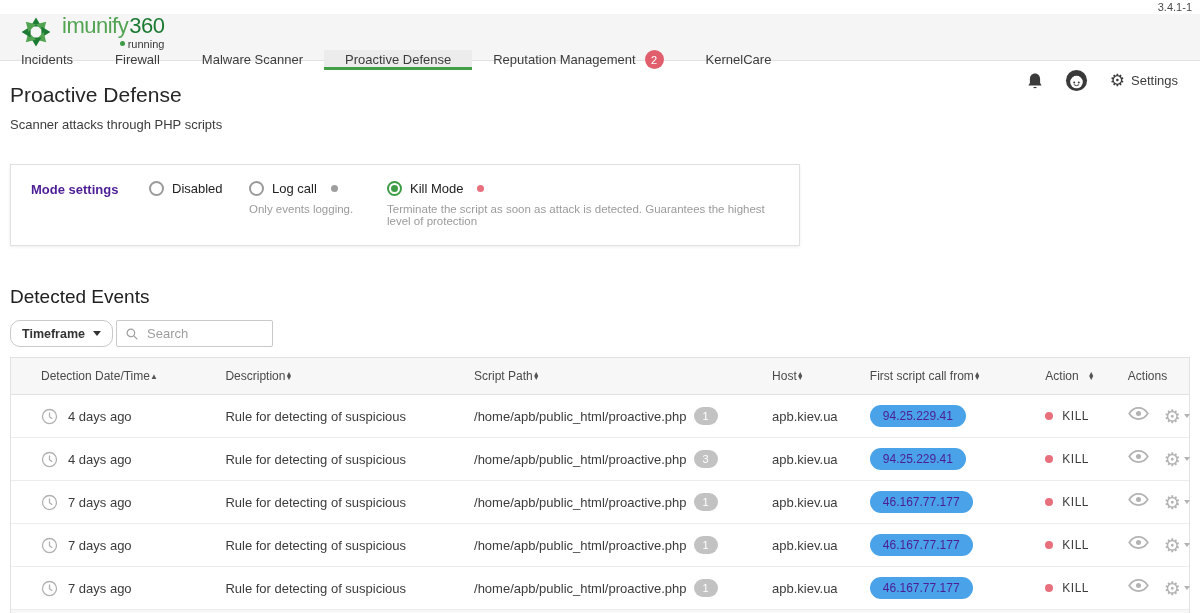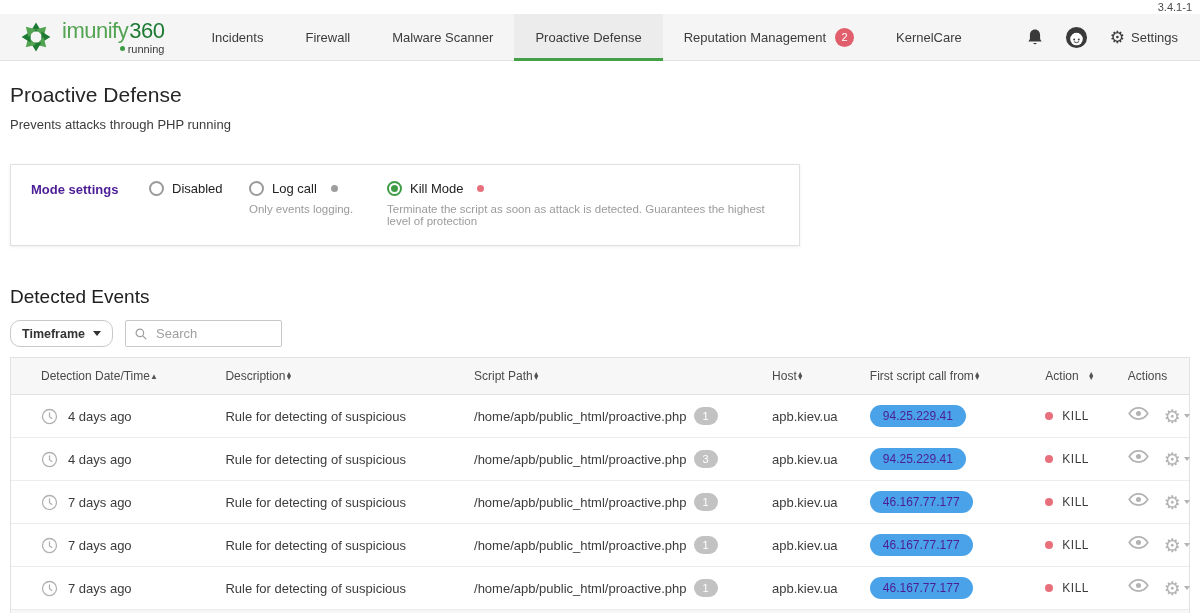--- a/index.html
+++ b/index.html
@@ -7,21 +7,21 @@
   body {
     width:1200px; height:613px; overflow:hidden; position:relative;
     background:#fff; color:#3c3c3c;
     font-family:"Liberation Sans", sans-serif;
   }
   
   .version-bar { height:14px; display:flex; justify-content:flex-end; align-items:center; padding-right:8px; }
   .version-text { font-size:11px; color:#4a4a4a;margin-left:36px; }
 
   
-  .navbar { height:47px; background:#f5f5f5; border-bottom:1px solid #e2e2e2; display:flex; align-items:stretch; }
+  .navbar { height:47px; background:#f5f5f5; border-bottom:1px solid #e2e2e2; display:flex; align-items:stretch;flex-direction:column; }
   .logo { display:flex; align-items:center; gap:8px; padding:0 26px 0 18px; cursor:pointer; }
   .logo-text { display:flex; flex-direction:column; align-items:flex-end; }
   .brand-line { font-size:22px; line-height:22px; letter-spacing:-0.5px; }
   .brand { color:#52a452; }
   .brand360 { color:#1d7a33; margin-left:1px; }
   .running-line { font-size:11px; color:#3a3a3a; display:flex; align-items:center; gap:3px; margin-top:1px; }
   .run-dot { width:5px; height:5px; border-radius:50%; background:#3f9c46; display:inline-block; }
   .nav-items { display:flex; align-items:stretch; }
   .nav-item { display:flex; align-items:center; padding:0 21px; font-size:13px; color:#3c3c3c; cursor:pointer; position:relative; }
   .nav-item.active { background:#ececec; }
@@ -55,21 +55,21 @@
   .status-dot.gray { background:#9e9e9e; }
   .status-dot.red { background:#e8707c; }
   .option-desc { font-size:11.5px; color:#9b9b9b; margin-top:7px; }
 
   
   .section-title { margin:40px 0 0 10px; font-size:19px; font-weight:400; color:#202020; }
   .filter-row { margin:12px 10px 0; display:flex; align-items:center; }
   .timeframe-btn { height:27px; border:1px solid #c9c9c9; border-radius:10px; background:#fff; display:flex; align-items:center; gap:8px; padding:0 11px; cursor:pointer; }
   .timeframe-label { font-size:12.5px; font-weight:bold; color:#333; }
   .caret-down { width:0; height:0; border-left:4px solid transparent; border-right:4px solid transparent; border-top:5px solid #333; }
-  .search-box { height:27px; border:1px solid #c9c9c9; border-radius:2px; background:#fff; display:flex; align-items:center; gap:7px; padding:0 9px; margin-left:12px; width:157px; }
+  .search-box { height:27px; border:1px solid #c9c9c9; border-radius:2px; background:#fff; display:flex; align-items:center; gap:7px; padding:0 9px; margin-left:3px; width:157px; }
   .search-box input { border:none; outline:none; font-size:13px; color:#555; width:100%; font-family:"Liberation Sans",sans-serif; background:transparent; }
   .search-box input::placeholder { color:#9e9e9e; }
 
   
   .events-table { margin:10px 10px 0; border:1px solid #e2e2e2; }
   .thead { display:flex; align-items:center; height:37px; background:#f7f7f8; border-bottom:1px solid #e2e2e2; font-size:12px; color:#4a4a4a; }
   .th { display:flex; align-items:center; gap:0; cursor:pointer; }
   .trow { display:flex; align-items:center; height:43px; border-bottom:1px solid #ececec; font-size:13px; color:#3c3c3c; background:#fff; }
   .c1 { flex:0 0 18.2%; padding-left:30px; display:flex; align-items:center; }
   .c2 { flex:0 0 18.9%; }
@@ -161,21 +161,21 @@
       </svg>
     </span>
     <span class="settings-btn">
       <span class="gear-glyph">⚙</span>
       <span class="settings-label">Settings</span>
     </span>
   </div>
 </div>
 
 <div class="page-title">Proactive Defense</div>
-<div class="page-subtitle">Prevents attacks through PHP running</div>
+<div class="page-subtitle">Scanner attacks through PHP scripts</div>
 
 <div class="mode-card">
   <div class="mode-label">Mode settings</div>
   <div class="mode-options">
     <div class="mode-option opt-disabled">
       <label class="radio-row">
         <span class="radio">
             <span class="radio-inner"></span>
           </span>
         <span class="radio-label">Disabled</span>

